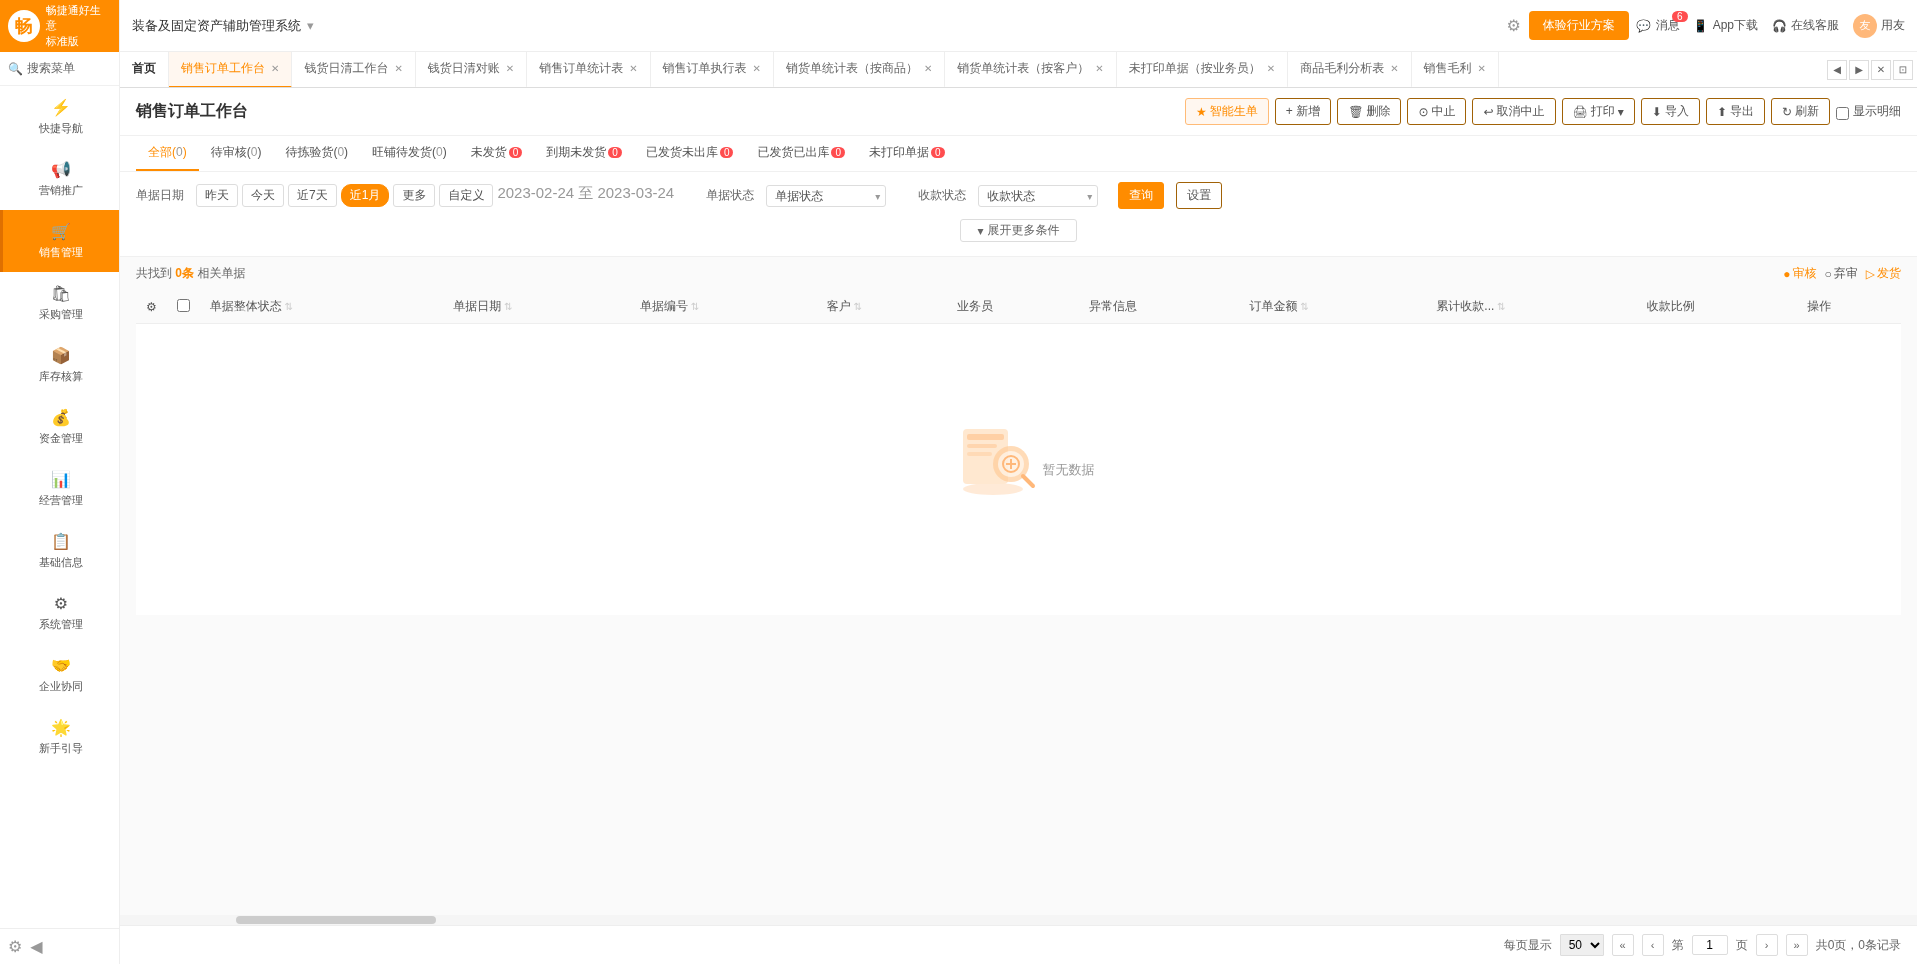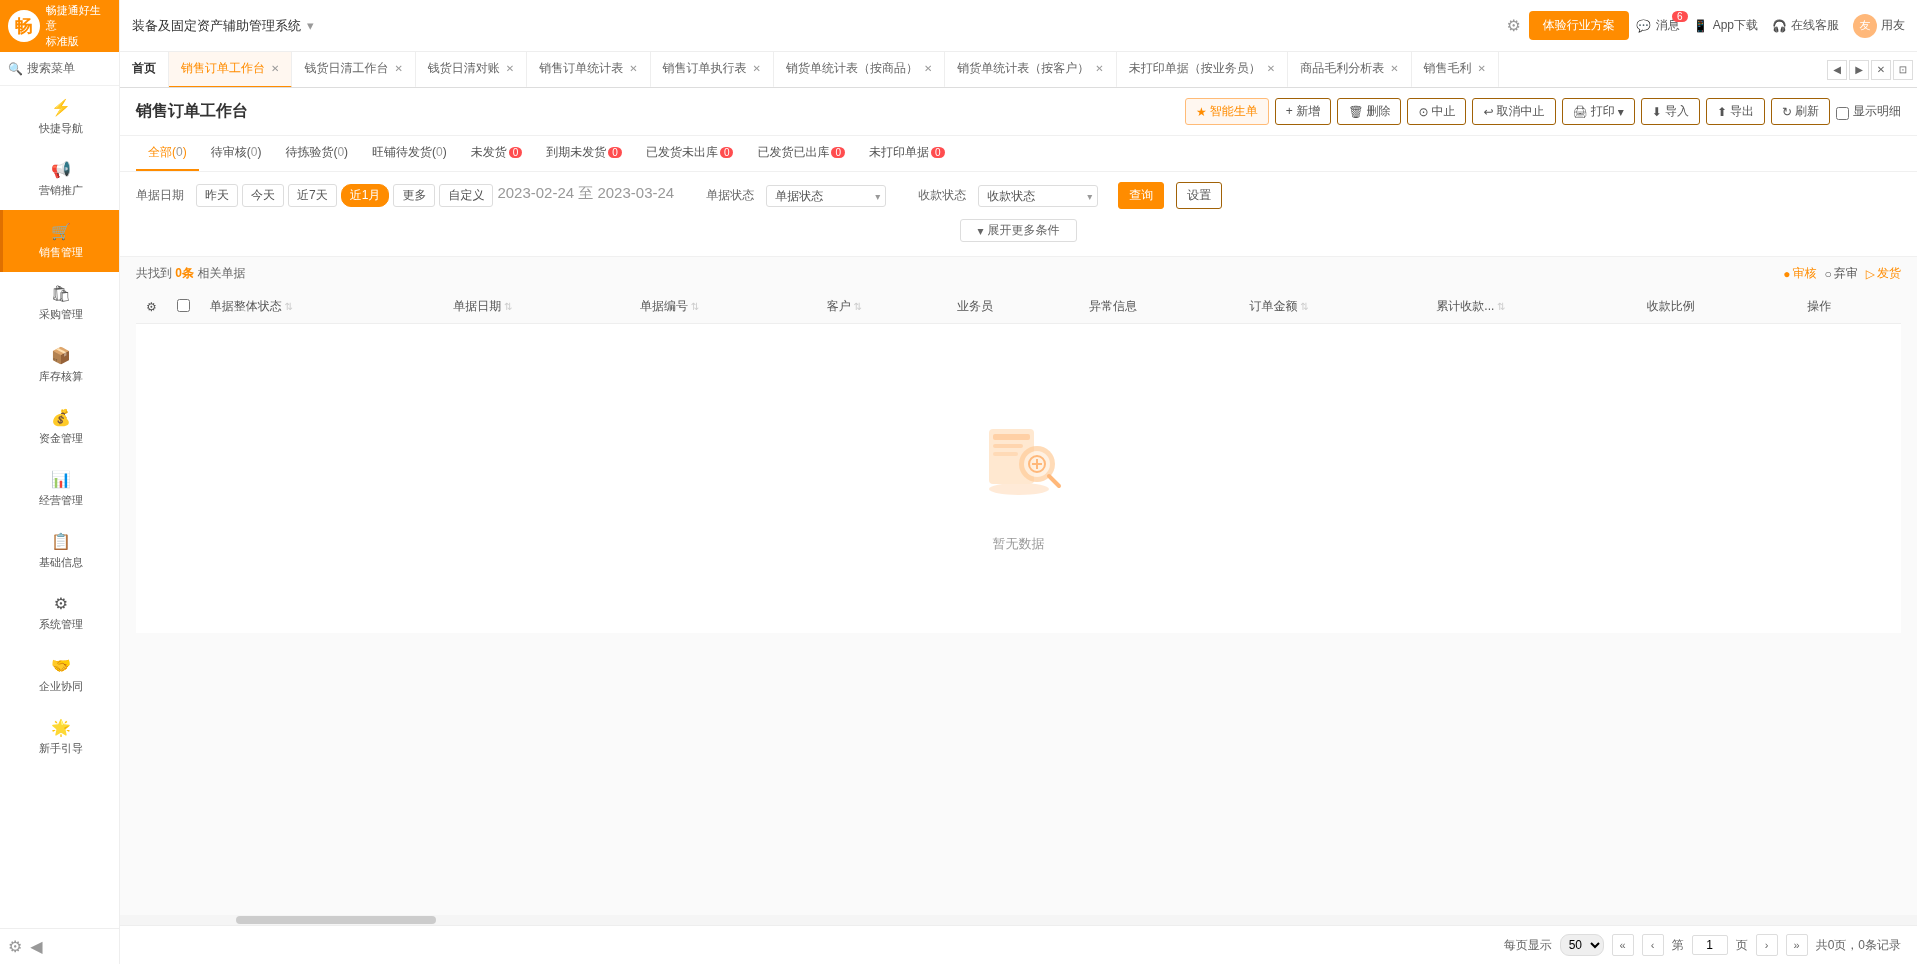--- a/index.html
+++ b/index.html
@@ -83,27 +83,27 @@
     table { width: 100%; border-collapse: collapse; background: #fff; font-size: 12px; }
     thead tr { background: #fafafa; border-bottom: 1px solid #eee; }
     th { padding: 8px 10px; text-align: left; color: #555; font-weight: normal; border-bottom: 1px solid #eee; white-space: nowrap; }
     th.sortable { cursor: pointer; }
     th.sortable::after { content: ' ⇅'; color: #ccc; font-size: 10px; }
     td { padding: 8px 10px; color: #333; border-bottom: 1px solid #f5f5f5; }
     .checkbox-col { width: 28px; }
     .settings-col { width: 28px; }
 
     
-    .empty-state { display: flex; flex-direction: column; align-items: center; justify-content: center; padding: 80px 0; }
+    .empty-state { display: flex; flex-direction: row; align-items: center; justify-content: center; padding: 80px 0; }
     .empty-icon { font-size: 80px; color: #ffccaa; margin-bottom: 12px; }
     .empty-text { font-size: 13px; color: #999; }
 
     
     .pagination-bar { background: #fff; border-top: 1px solid #eee; padding: 8px 16px; display: flex; align-items: center; justify-content: flex-end; gap: 8px; font-size: 12px; color: #666; }
-    .pagination-select { border: 1px solid #ddd; border-radius: 9px; padding: 2px 4px; font-size: 12px; }
+    .pagination-select { border: 1px solid #ddd; border-radius: 1px; padding: 2px 4px; font-size: 12px; }
     .pagination-btn { width: 22px; height: 22px; border: 1px solid #ddd; background: #fff; cursor: pointer; display: flex; align-items: center; justify-content: center; border-radius: 2px; font-size: 11px; color: #666; }
     .pagination-input { width: 36px; border: 1px solid #ddd; text-align: center; border-radius: 2px; padding: 2px 4px; font-size: 12px; }
     .scrollbar-area { height: 10px; background: #f5f5f5; position: relative; margin: 0 16px; }
     .scrollbar-thumb { height: 8px; width: 200px; background: #ccc; border-radius: 4px; position: absolute; left: 100px; top: 1px; }
   </style>
 </head>
 <body>
 
 <div class="sidebar">
   <div class="sidebar-logo">

